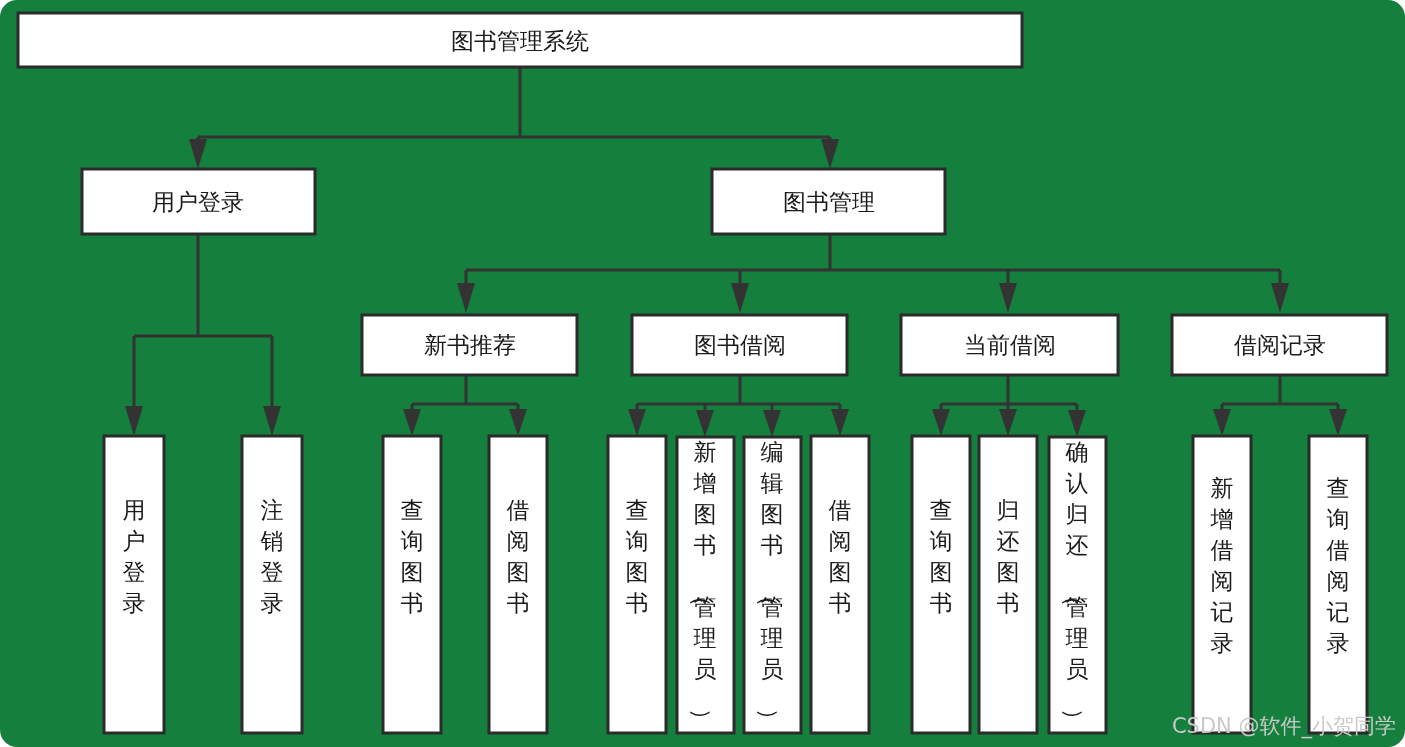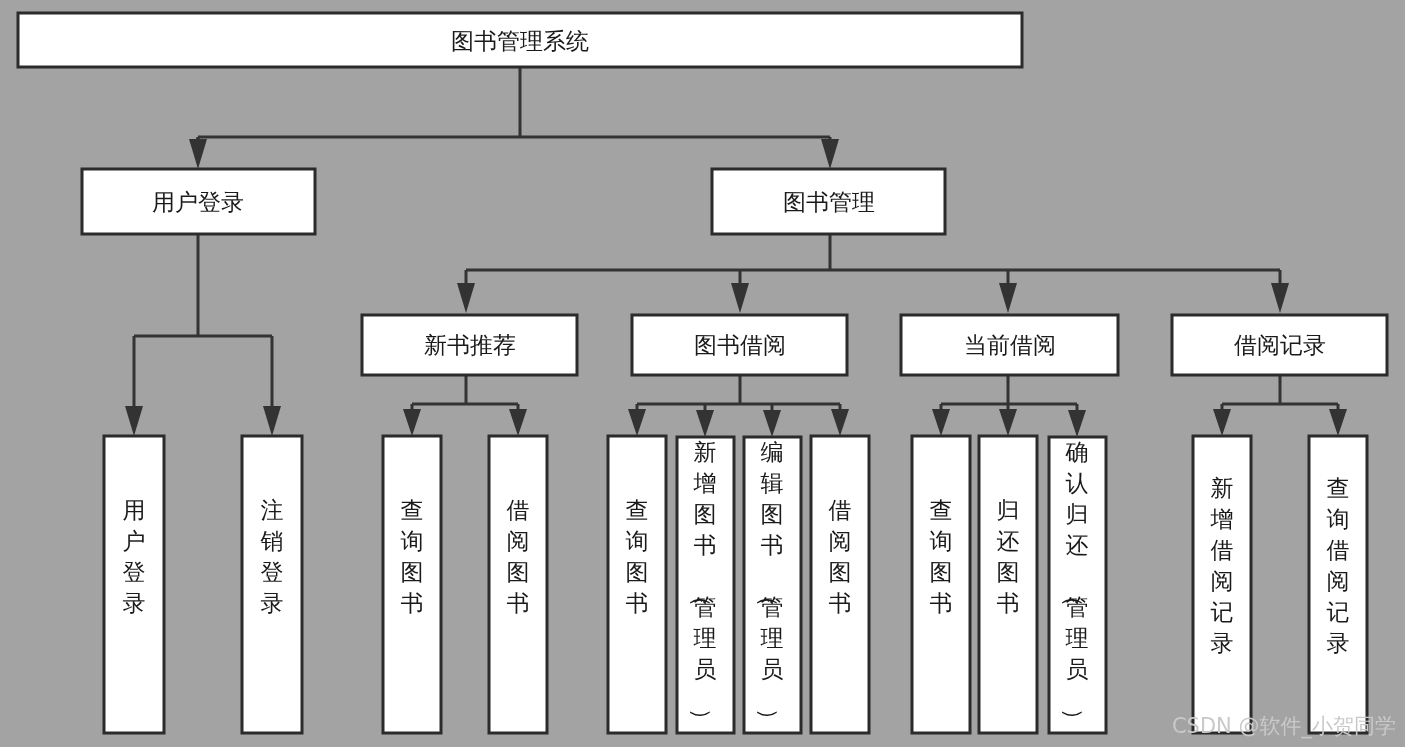--- a/index.html
+++ b/index.html
@@ -8,22 +8,23 @@
     padding: 0;
     background: #ffffff;
   }
   body {
     font-family: "DejaVu Sans", "Liberation Sans", sans-serif;
   }
   #diagram-root {
     position: relative;
     width: 1405px;
     height: 747px;
-    background: #a3a3a3;
+    background: #15803d;
     overflow: hidden;
+    border-radius: 17px;
   }
   svg.diagram-canvas {
     position: absolute;
     left: 0;
     top: 0;
     width: 1405px;
     height: 747px;
   }
   .node-box {
     fill: #ffffff;

